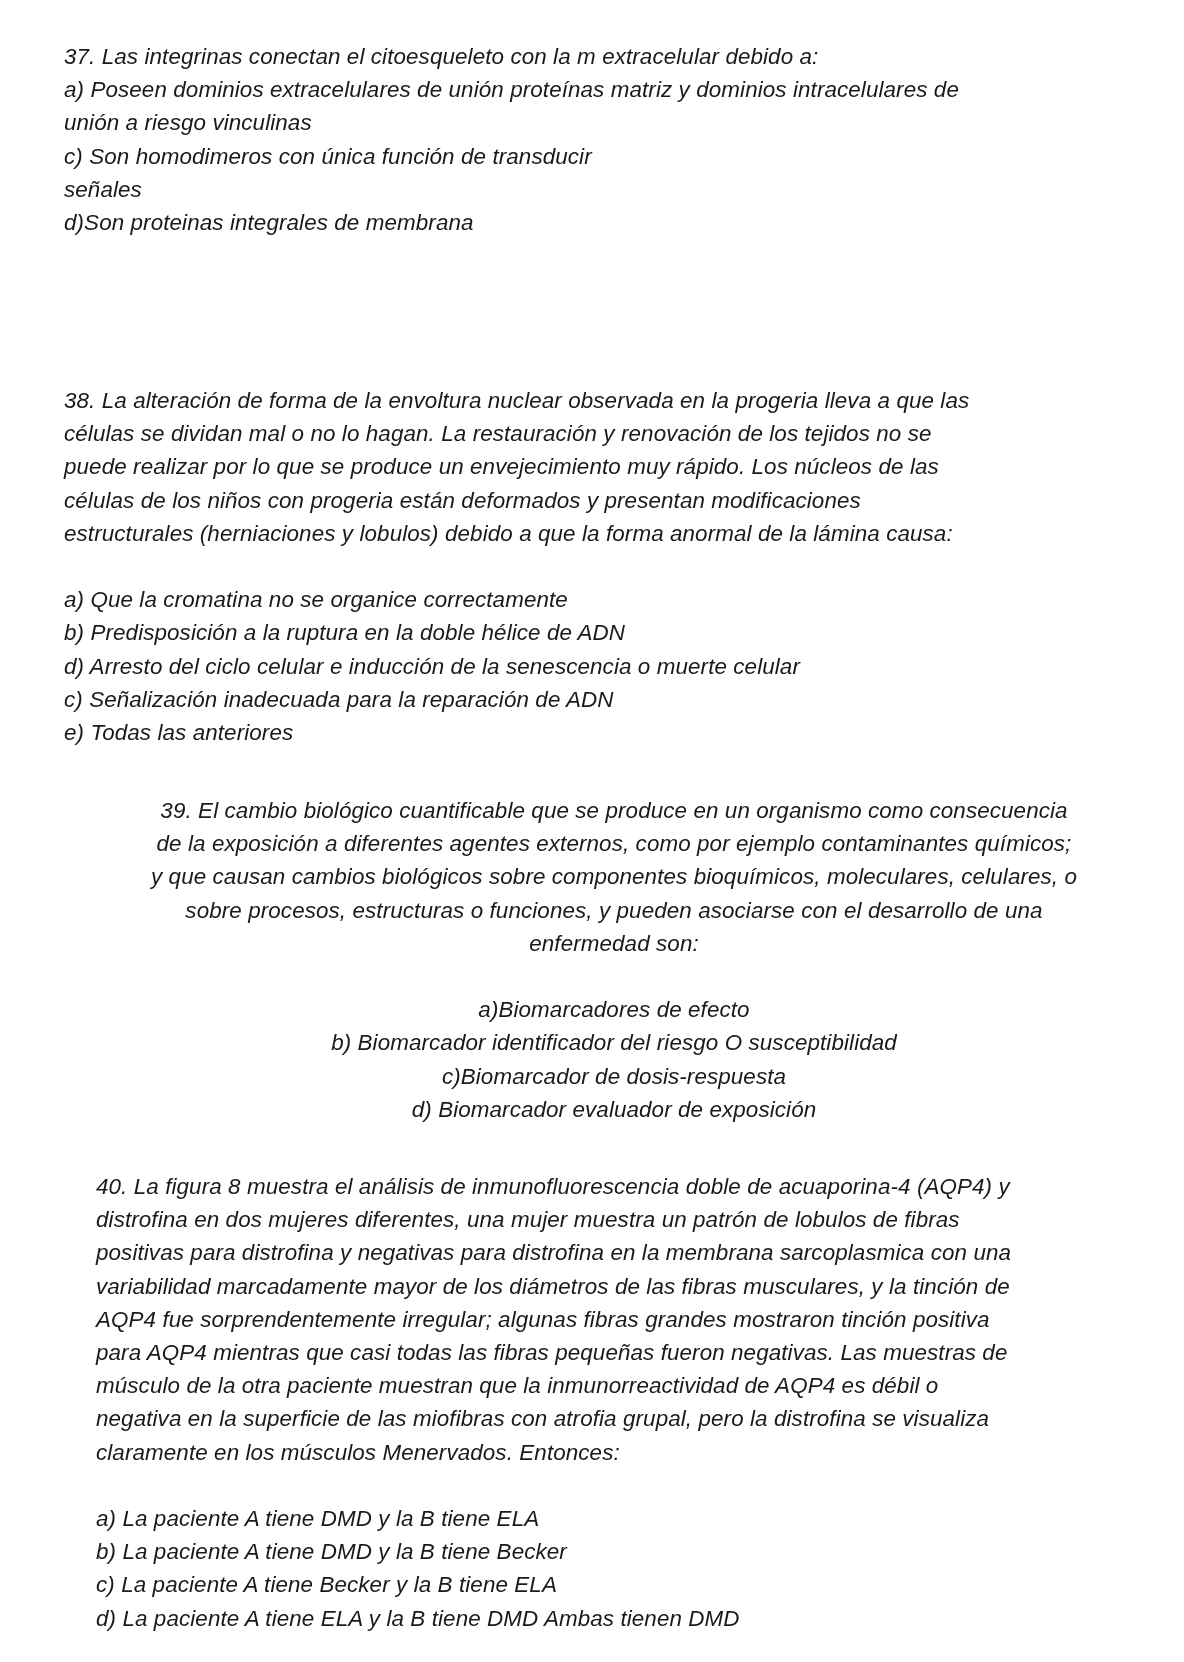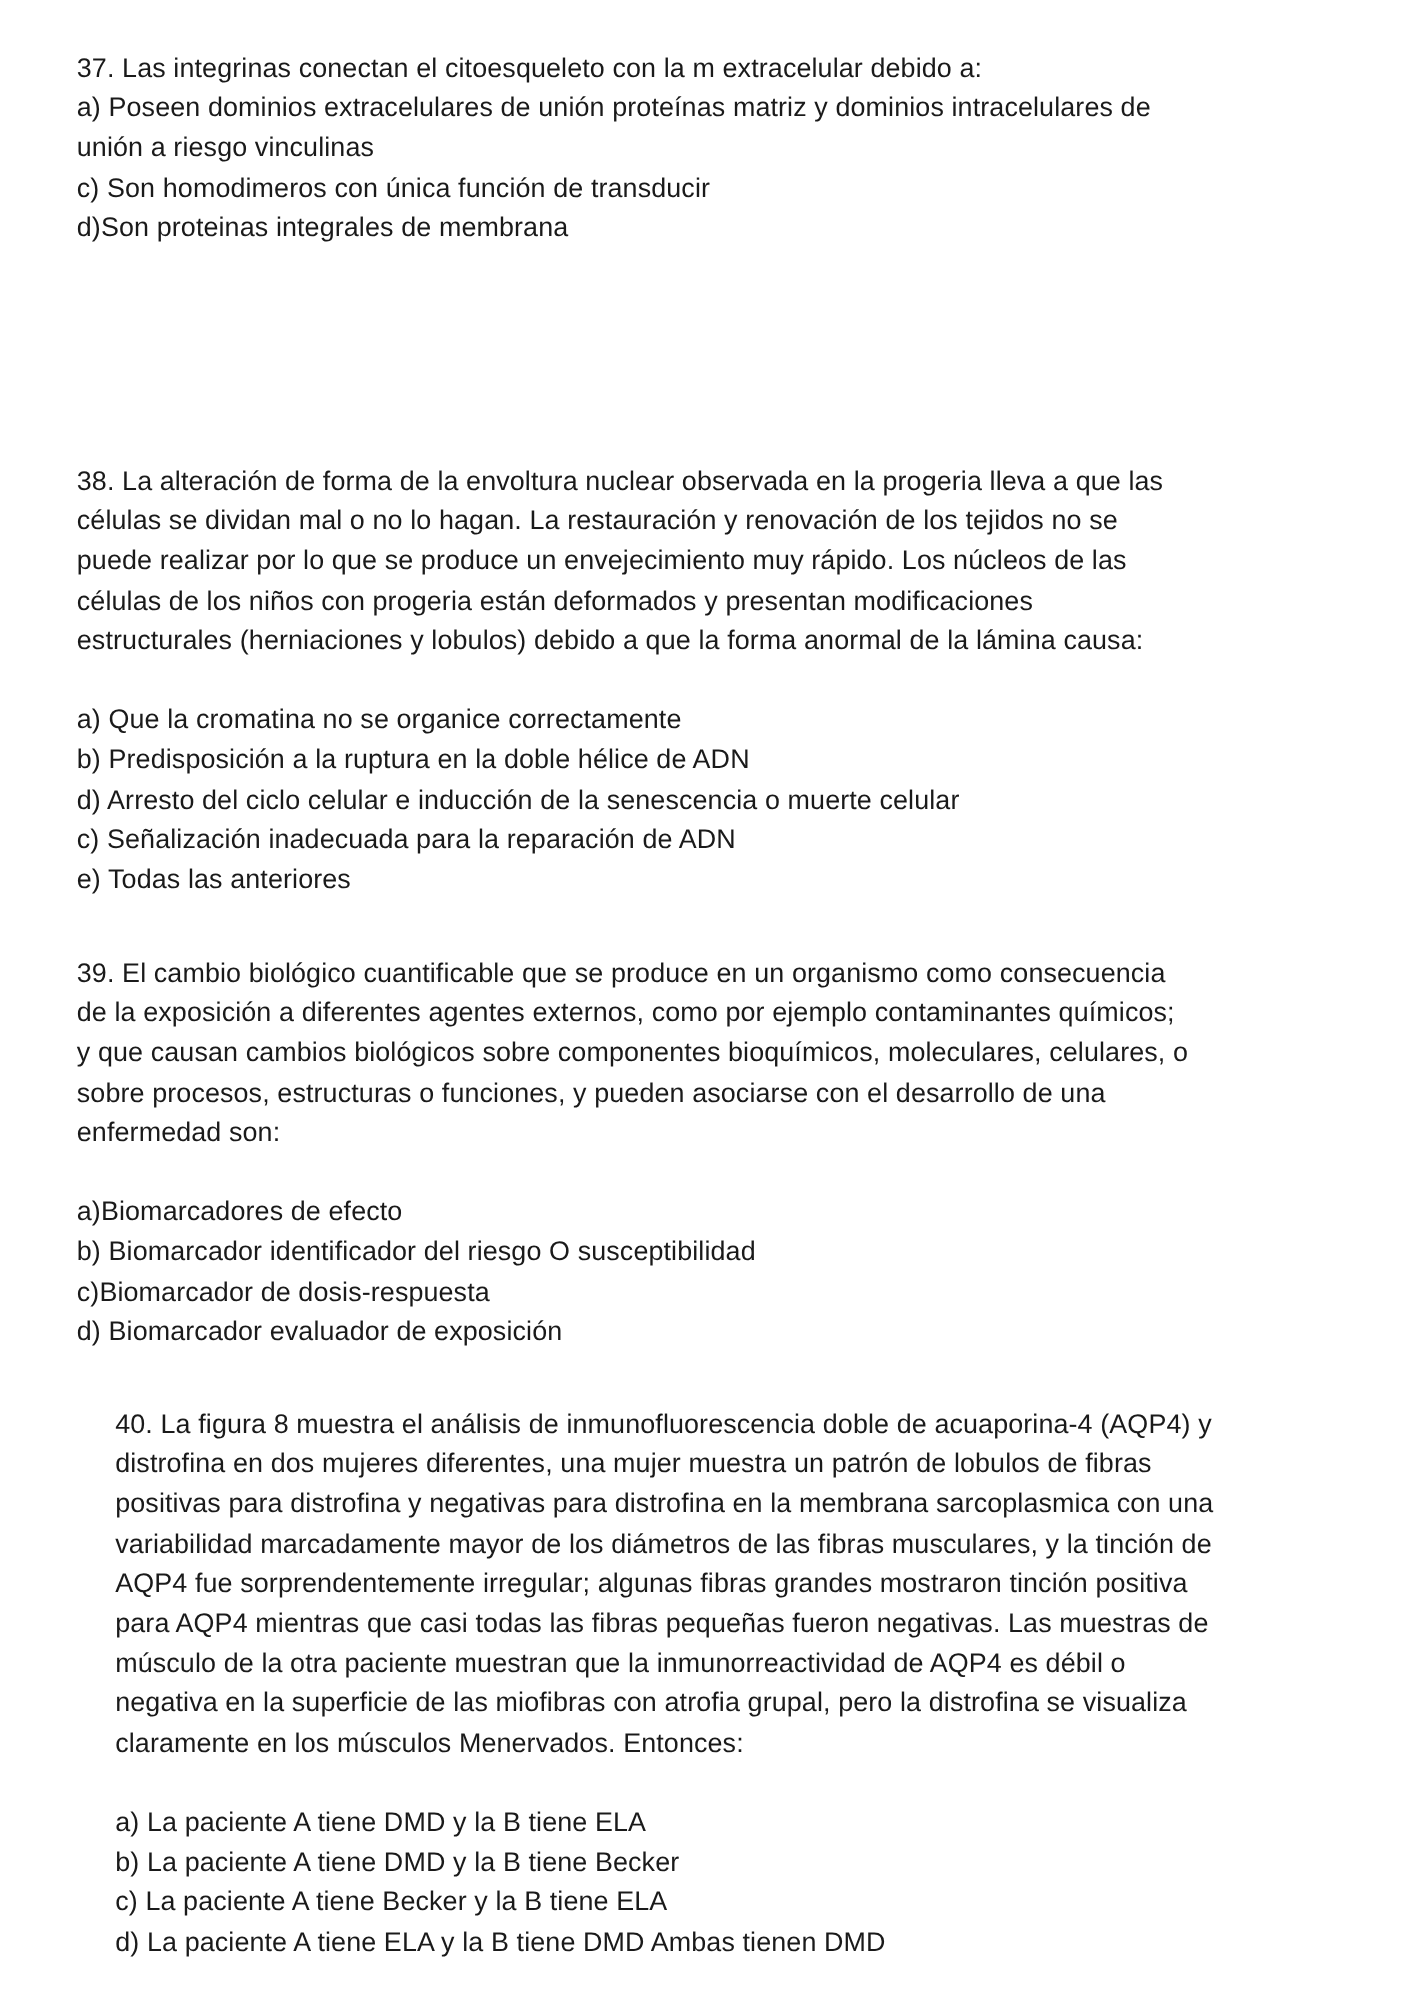--- a/index.html
+++ b/index.html
@@ -22,41 +22,42 @@
       width: 1100px;
       font-size: 22.4px;
       line-height: 33.2px;
       letter-spacing: 0.1px;
     }
     .line {
       display: block;
       white-space: nowrap;
       margin: 0;
     }
-    .question { position: absolute; left: 0; width: 1100px; }
+    .question { position: absolute; left: 0; width: 1100px; font-style: italic; }
     .q37 { top: 0px; }
     .q38 { top: 344px; }
-    .q39 { top: 754px; }
+    .q39 { top: 754px; text-align: center; }
     .q40 { top: 1130px; margin-left: 32px; }
     .gap { display: block; height: 33.2px; }
     .options { margin-top: 0; }
   </style>
 </head>
 <body>
 
 <div class="page">
 
   <div class="question q37">
     <div class="stem">
       <span class="line">37. Las integrinas conectan el citoesqueleto con la m extracelular debido a:</span>
     </div>
     <div class="options">
       <span class="line">a) Poseen dominios extracelulares de unión proteínas matriz y dominios intracelulares de</span>
       <span class="line">unión a riesgo vinculinas</span>
       <span class="line">c) Son homodimeros con única función de transducir</span>
+      <span class="line">señales</span>
       <span class="line">d)Son proteinas integrales de membrana</span>
     </div>
   </div>
 
   <div class="question q38">
     <div class="stem">
       <span class="line">38. La alteración de forma de la envoltura nuclear observada en la progeria lleva a que las</span>
       <span class="line">células se dividan mal o no lo hagan. La restauración y renovación de los tejidos no se</span>
       <span class="line">puede realizar por lo que se produce un envejecimiento muy rápido. Los núcleos de las</span>
       <span class="line">células de los niños con progeria están deformados y presentan modificaciones</span>

